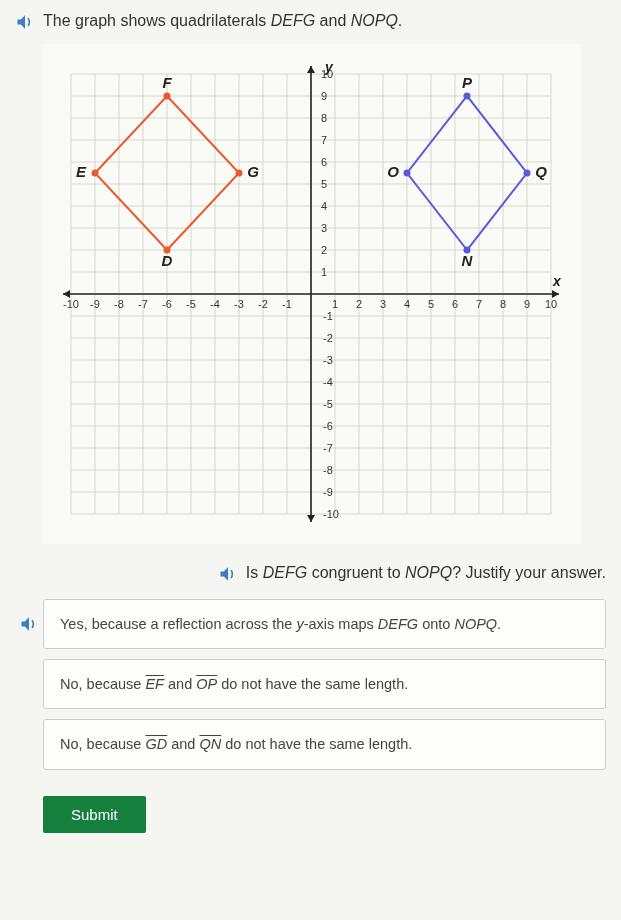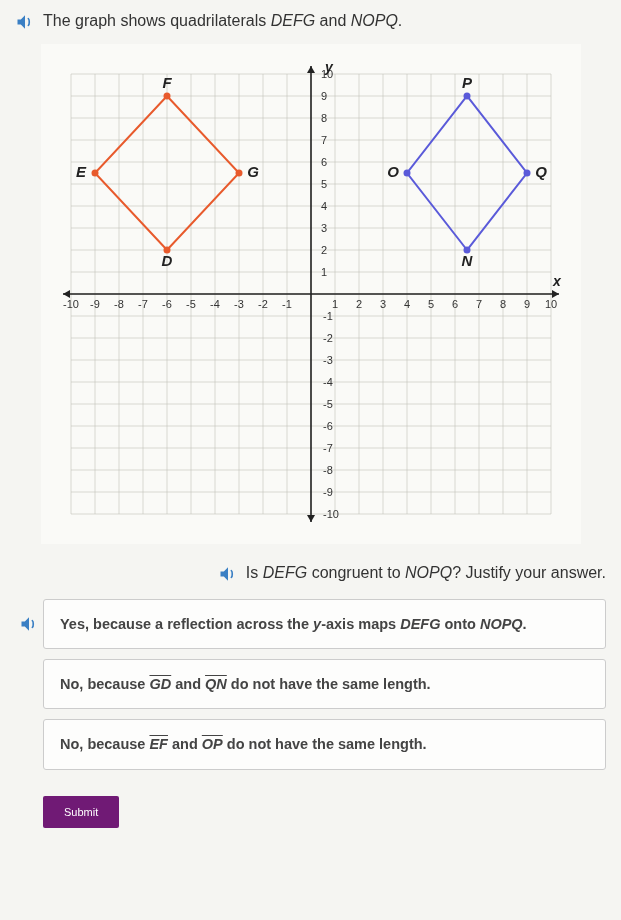--- a/index.html
+++ b/index.html
@@ -61,30 +61,29 @@
     .answer-option {
       flex: 1;
       border: 1px solid #ccc;
       border-radius: 3px;
       padding: 14px 16px;
       font-size: 14.5px;
       color: #444;
       background: #fdfdfc;
       cursor: pointer;
       line-height: 1.4;
-      font-weight: bold;
     }
     .answer-option .ital { font-style: italic; }
     .seg { text-decoration: overline; font-style: italic; }
     .submit-btn {
-      background: #701a75;
+      background: #15803d;
       color: white;
       border: none;
-      padding: 10px 21px;
-      font-size: 11px;
+      padding: 10px 28px;
+      font-size: 15px;
       border-radius: 2px;
       cursor: pointer;
       margin-top: 16px;
       margin-left: 28px;
     }
   </style>
 </head>
 <body>
 
 
@@ -241,28 +240,28 @@
     </div>
     <div class="answer-option">
       <span>Yes, because a reflection across the </span><span class="ital">y</span><span>-axis maps </span><span class="ital">DEFG</span><span> onto </span><span class="ital">NOPQ</span><span>.</span>
     </div>
   </div>
 
 
   <div class="answer-row">
     <div class="answer-speaker"></div>
     <div class="answer-option">
-      <span>No, because </span><span class="seg">GD</span><span> and </span><span class="seg">QN</span><span> do not have the same length.</span>
+      <span>No, because </span><span class="seg">EF</span><span> and </span><span class="seg">OP</span><span> do not have the same length.</span>
     </div>
   </div>
 
   <div class="answer-row">
     <div class="answer-speaker"></div>
     <div class="answer-option">
-      <span>No, because </span><span class="seg">EF</span><span> and </span><span class="seg">OP</span><span> do not have the same length.</span>
+      <span>No, because </span><span class="seg">GD</span><span> and </span><span class="seg">QN</span><span> do not have the same length.</span>
     </div>
   </div>
 
 </div>
 
 <button class="submit-btn">Submit</button>
 
 
 
 

